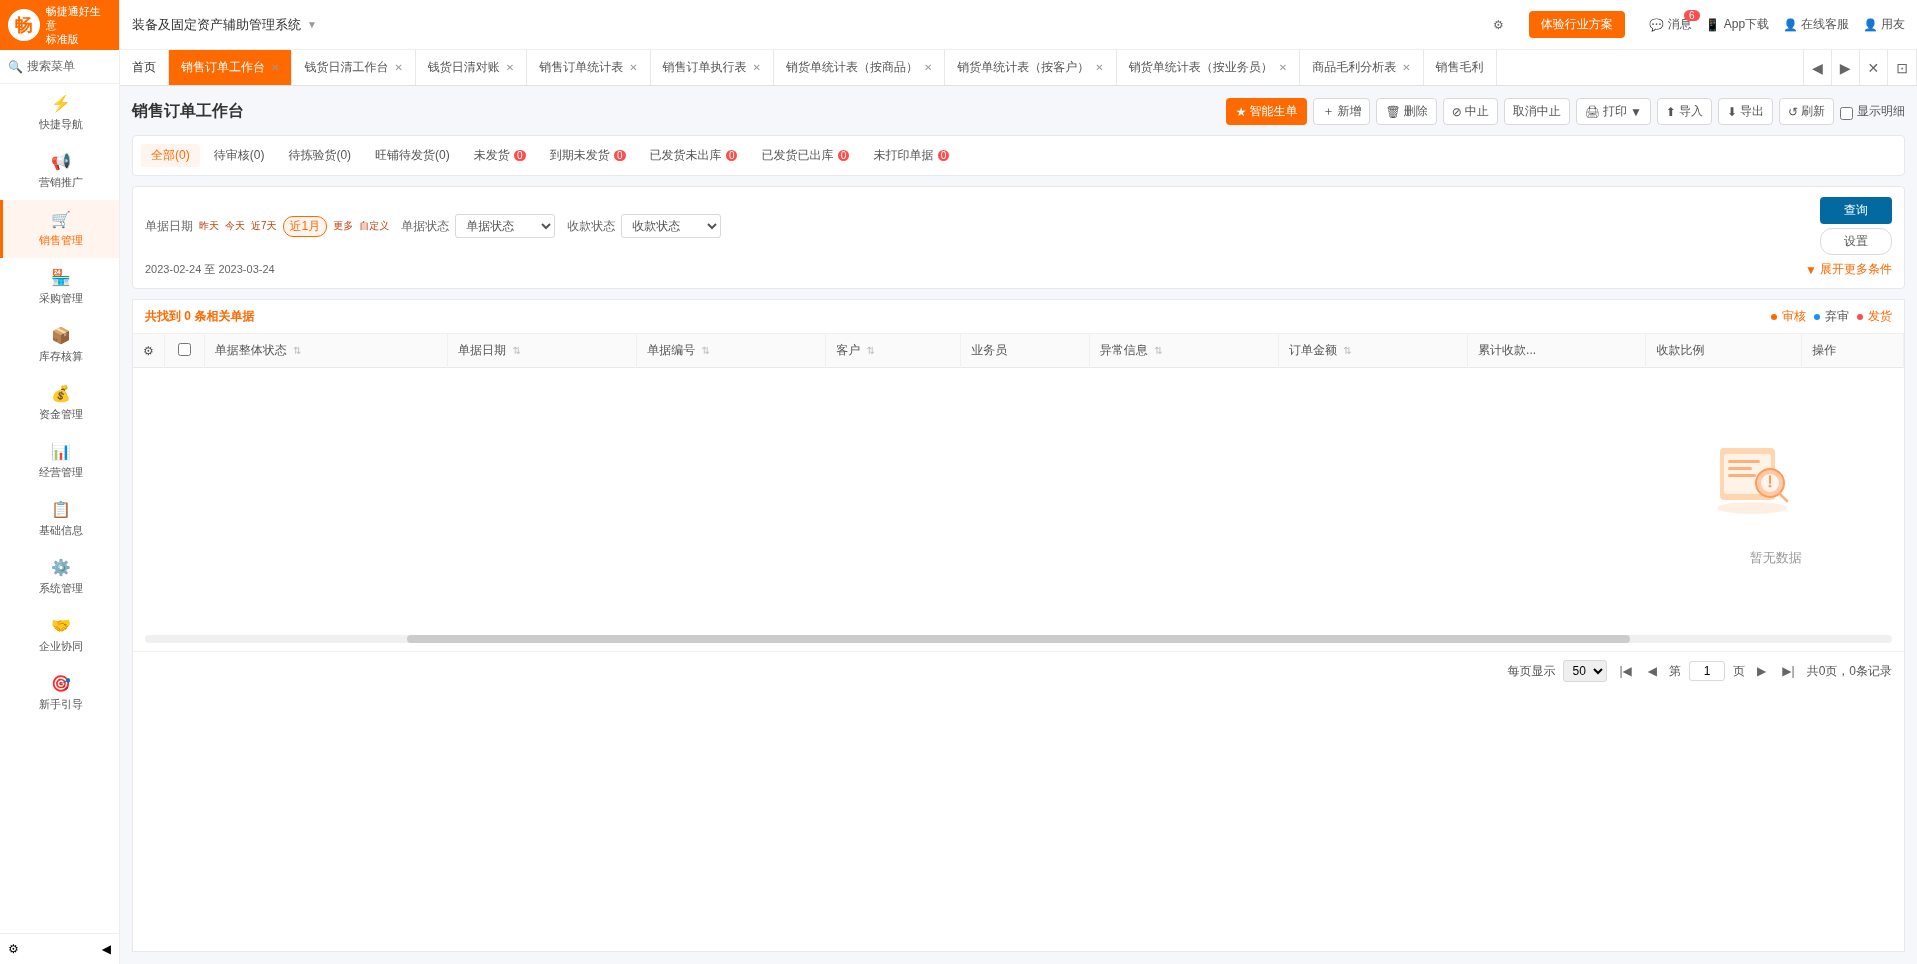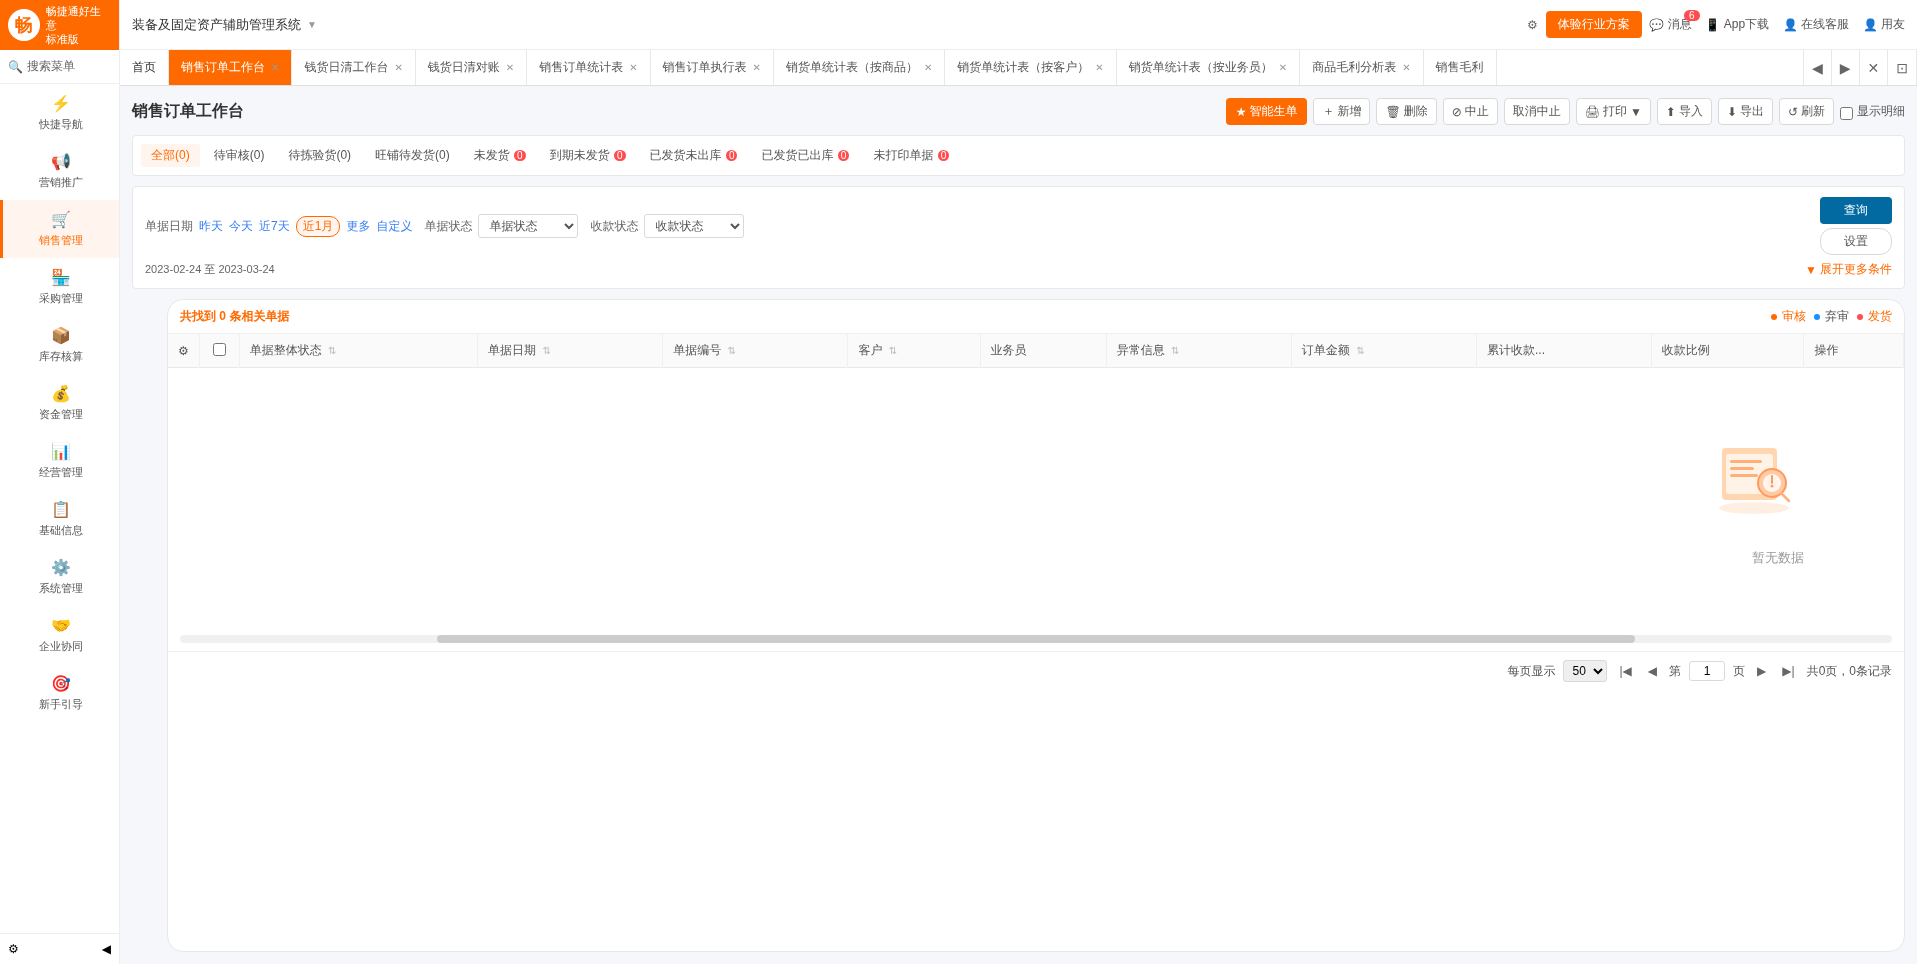--- a/index.html
+++ b/index.html
@@ -13,21 +13,21 @@
     .sidebar-search { padding: 8px; border-bottom: 1px solid #f0f0f0; display: flex; align-items: center; gap: 4px; cursor: pointer; color: #666; font-size: 12px; }
     .sidebar-nav-item { padding: 10px 8px; display: flex; flex-direction: column; align-items: center; gap: 4px; cursor: pointer; color: #555; font-size: 11px; border-left: 3px solid transparent; }
     .sidebar-nav-item.active { background: #fff5ee; color: #ff6a00; border-left-color: #ff6a00; }
     .sidebar-nav-icon { font-size: 16px; }
     .sidebar-bottom { margin-top: auto; padding: 8px; display: flex; justify-content: space-between; border-top: 1px solid #eee; }
 
     
     .main { flex: 1; display: flex; flex-direction: column; overflow: hidden; }
 
     
-    .topbar { background: #fff; height: 50px; display: flex; align-items: center; padding: 0 12px; border-bottom: 1px solid #eee; gap: 8px; }
+    .topbar { background: #fff; height: 50px; display: flex; align-items: center; padding: 0 12px; border-bottom: 1px solid #eee; gap: 25px; }
     .topbar-title { font-size: 13px; color: #333; flex: 1; display: flex; align-items: center; gap: 6px; }
     .topbar-dropdown { color: #999; font-size: 10px; }
     .btn-industry { background: #ff6a00; color: #fff; border: none; padding: 5px 12px; border-radius: 4px; cursor: pointer; font-size: 12px; }
     .topbar-right { display: flex; align-items: center; gap: 14px; color: #555; font-size: 12px; }
     .badge-btn { position: relative; display: flex; align-items: center; gap: 3px; cursor: pointer; }
     .badge { background: #ff4d4f; color: #fff; border-radius: 8px; font-size: 10px; padding: 0 4px; position: absolute; top: -6px; right: -8px; min-width: 16px; text-align: center; }
     .gear-icon { cursor: pointer; color: #666; }
 
     
     .tabbar { background: #fff; border-bottom: 1px solid #e0e0e0; display: flex; align-items: center; overflow: hidden; height: 36px; }
@@ -53,29 +53,29 @@
     .sub-tab { padding: 3px 10px; cursor: pointer; color: #555; font-size: 12px; border-radius: 3px; }
     .sub-tab.active { color: #ff6a00; background: #fff5ee; }
     .sub-tab-badge { background: #ff4d4f; color: #fff; border-radius: 8px; font-size: 10px; padding: 0 3px; margin-left: 1px; }
 
     
     .filter-row { background: #fff; border: 1px solid #e8e8e8; border-radius: 4px; padding: 10px 12px; margin-bottom: 10px; }
     .filter-line { display: flex; align-items: center; gap: 12px; flex-wrap: wrap; }
     .filter-item { display: flex; align-items: center; gap: 6px; font-size: 12px; color: #555; }
     .filter-label { color: #666; white-space: nowrap; }
     .date-shortcuts { display: flex; gap: 6px; align-items: center; }
-    .date-shortcut { color: #3b82f6; cursor: pointer; font-size: 12px; }
+    .date-shortcut { color: #c2410c; cursor: pointer; font-size: 10px; }
     .date-shortcut.active { color: #ff6a00; background: #fff5ee; padding: 1px 4px; border-radius: 3px; text-align: right; }
     .date-range { color: #666; font-size: 11px; }
     .filter-select { border: 1px solid #d9d9d9; border-radius: 3px; padding: 3px 6px; color: #555; font-size: 12px; background: #fff; min-width: 100px; }
     .expand-more { color: #ff6a00; cursor: pointer; font-size: 12px; display: flex; align-items: center; gap: 3px; margin-left: auto; }
     .filter-actions { display: flex; flex-direction: column; gap: 4px; margin-left: auto; }
 
     
-    .table-container { background: #fff; border: 1px solid #e8e8e8; border-radius: 16px; flex: 1; display: flex; flex-direction: column; margin-left: 35px; }
+    .table-container { background: #fff; border: 1px solid #e8e8e8; border-radius: 0; flex: 1; display: flex; flex-direction: column; }
     .table-toolbar { display: flex; align-items: center; justify-content: space-between; padding: 8px 12px; border-bottom: 1px solid #f0f0f0; }
     .record-count { font-size: 12px; color: #666; }
     .record-count span { color: #ff6a00; font-weight: bold; }
     .table-btns { display: flex; gap: 8px; }
     .tbl-btn { font-size: 12px; color: #555; cursor: pointer; display: flex; align-items: center; gap: 3px; }
     .tbl-btn.orange { color: #ff6a00; }
     .dot { width: 6px; height: 6px; border-radius: 50%; display: inline-block; margin-right: 2px; }
     .dot-orange { background: #ff6a00; }
     .dot-blue { background: #1890ff; }
     .dot-red { background: #ff4d4f; }

